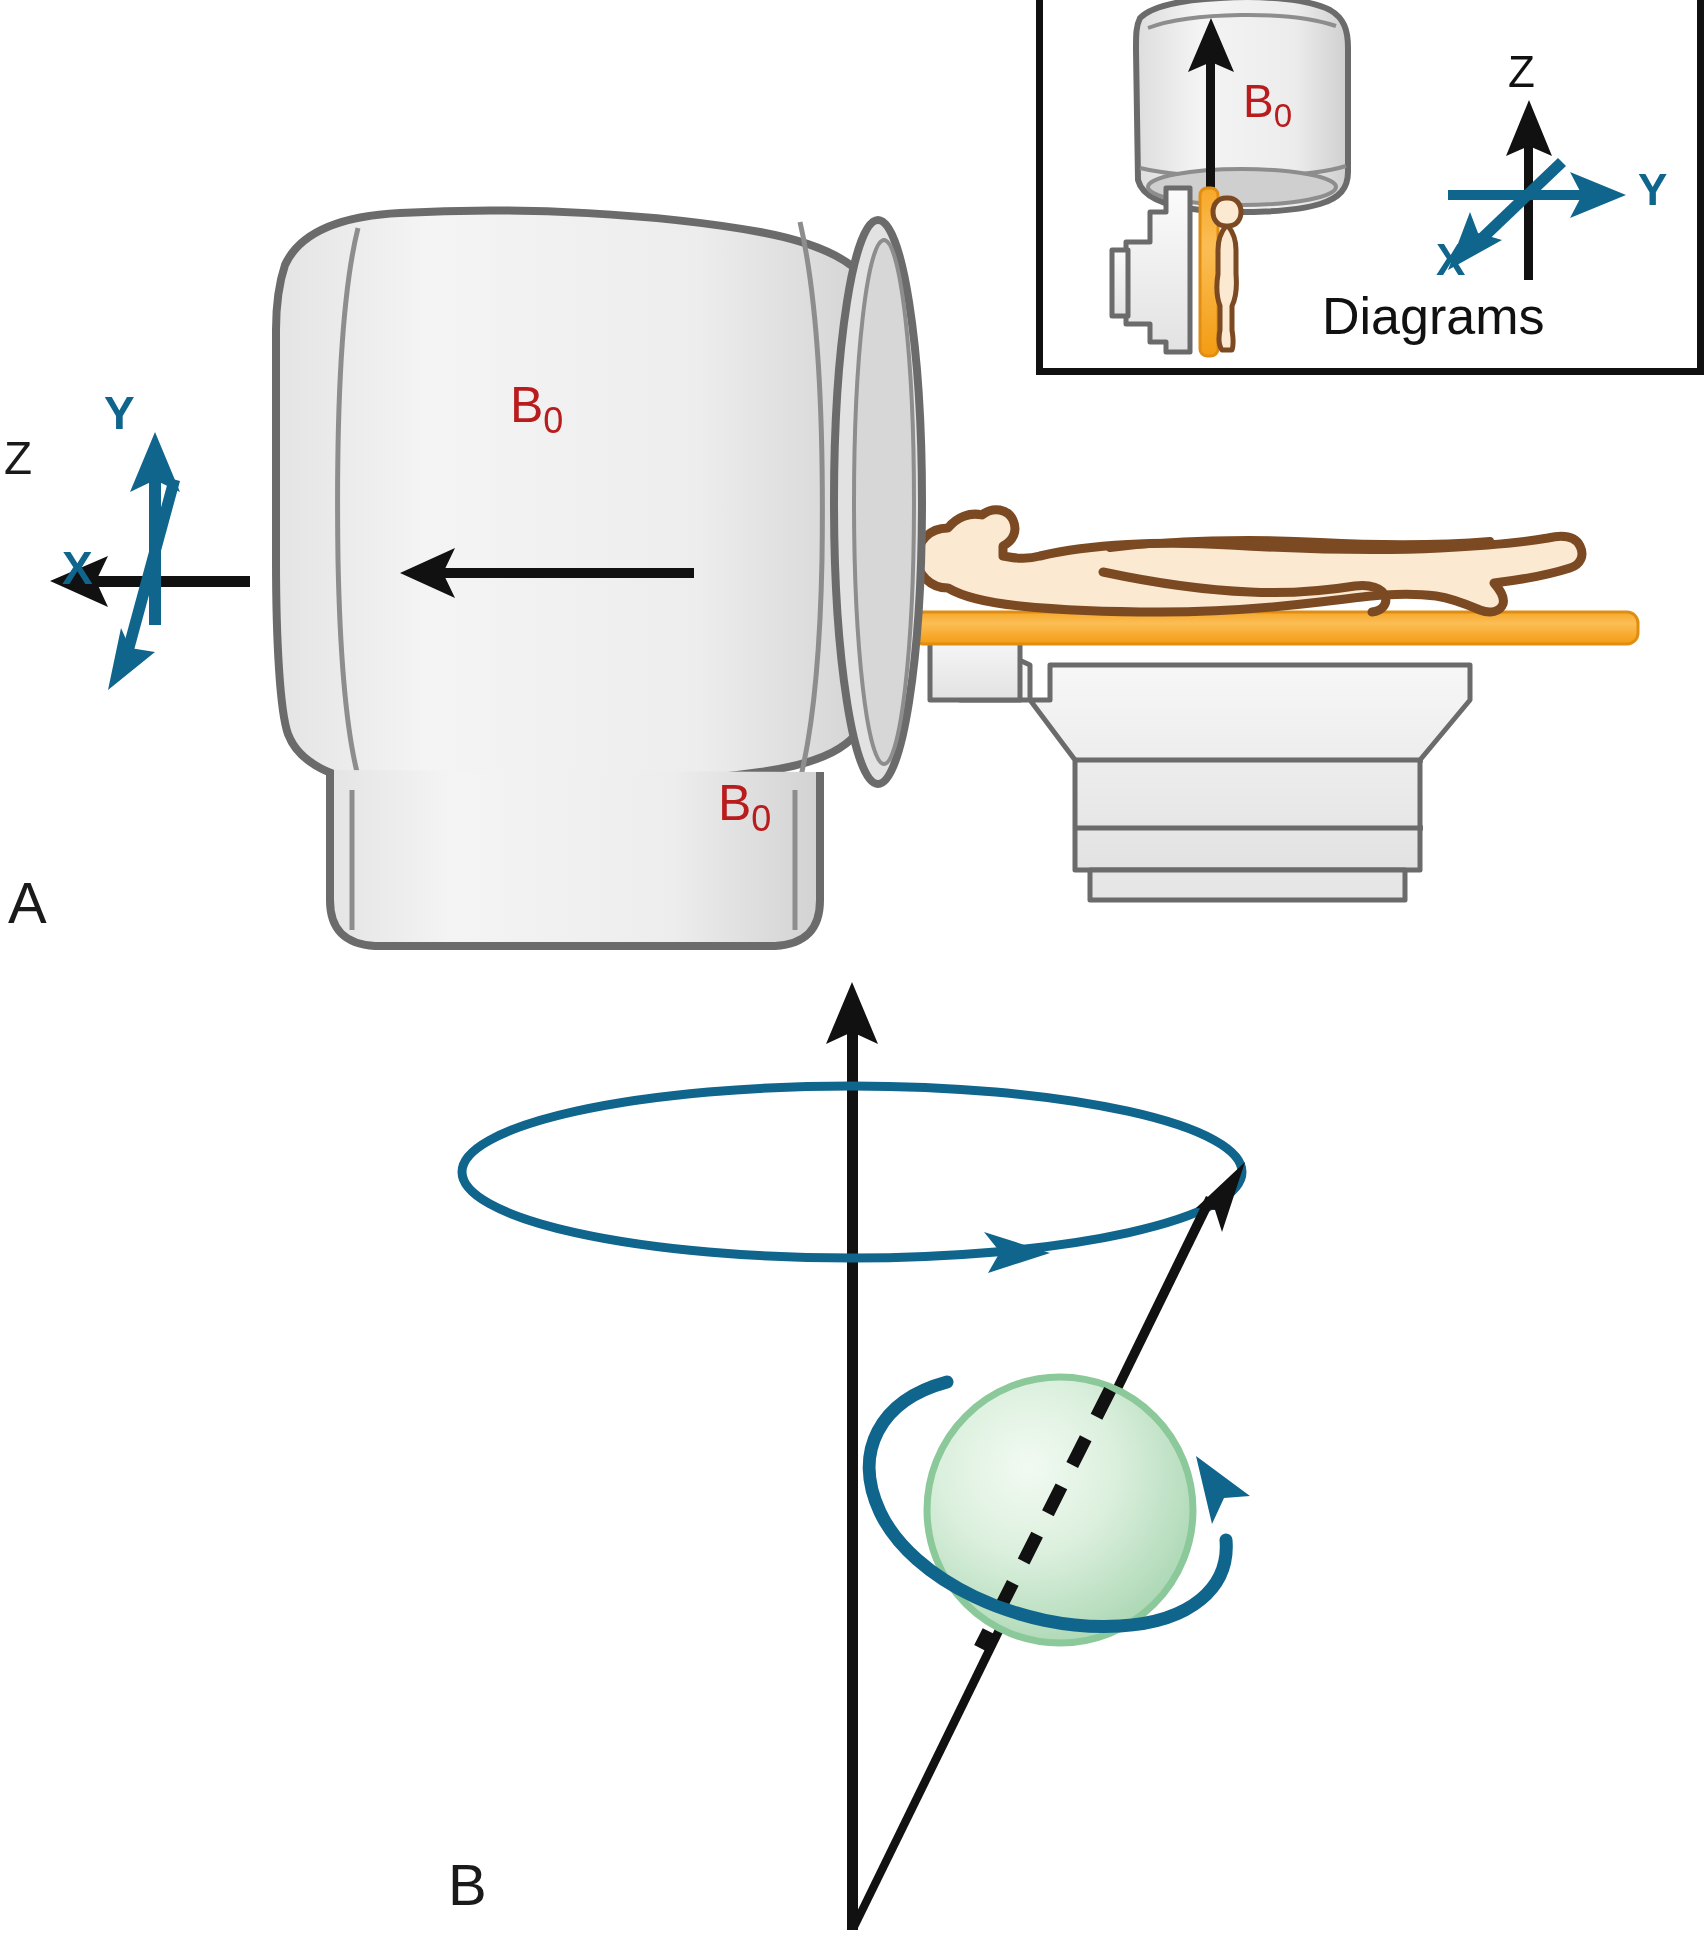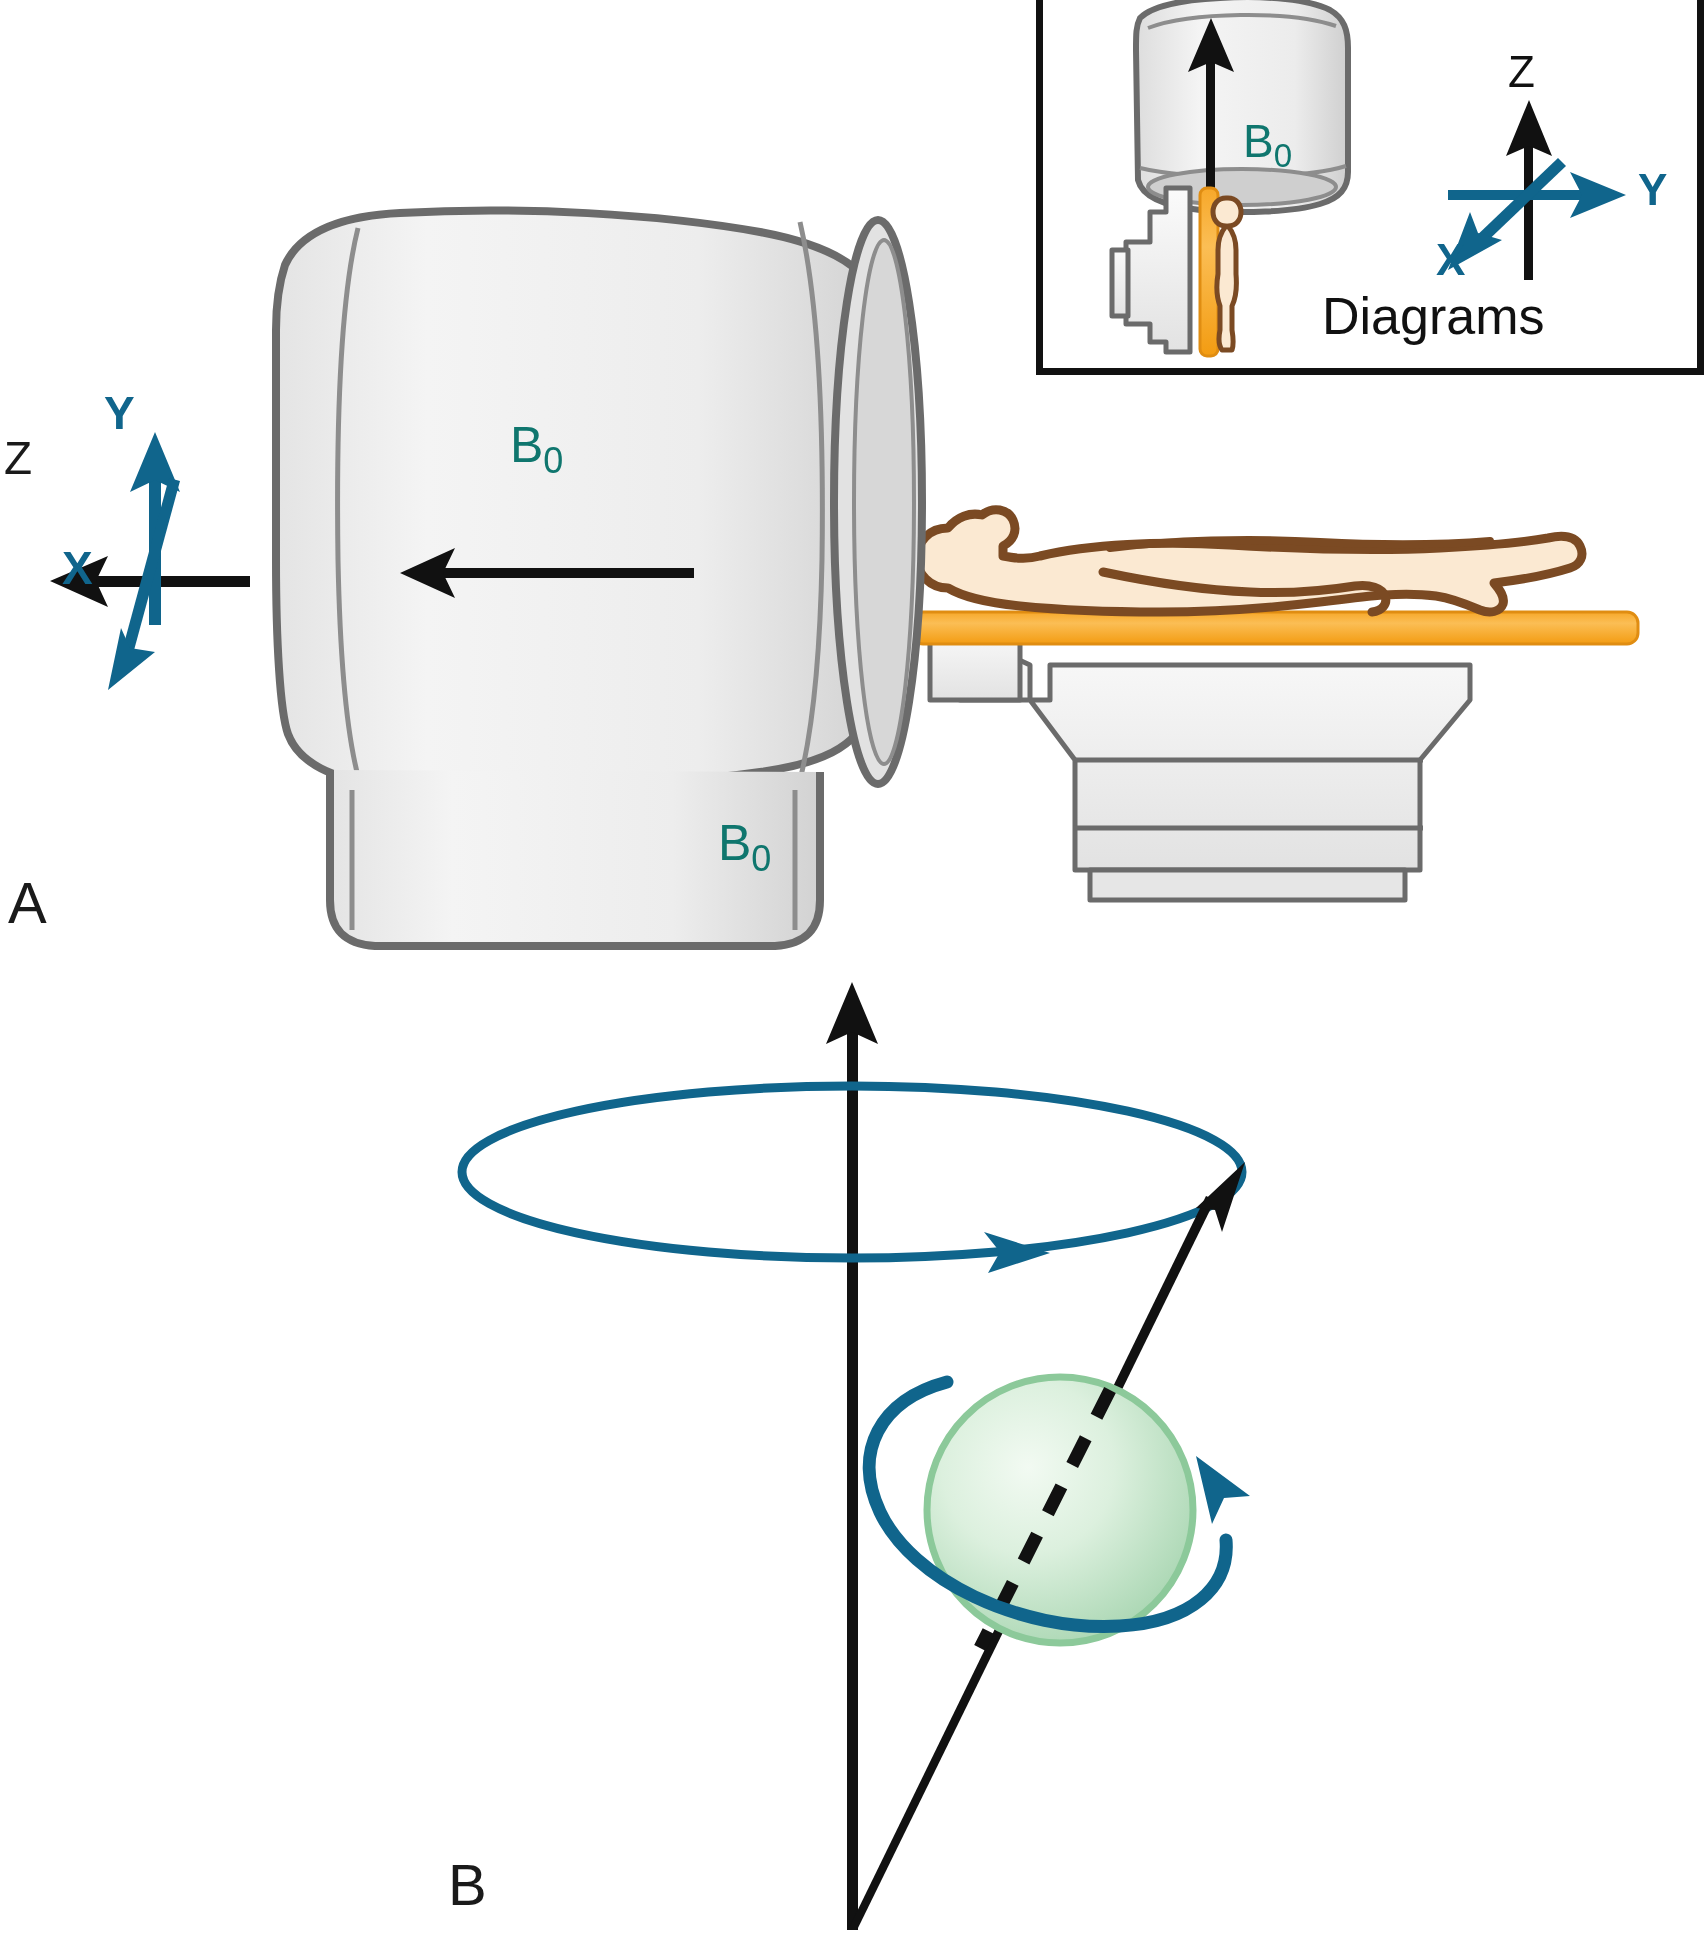--- a/index.html
+++ b/index.html
@@ -47,23 +47,22 @@
   
   #a-axis-y { left: 104px; top: 390px; font-size: 46px; }
   #a-axis-z { left: 4px;   top: 435px; font-size: 46px; font-weight: 400;}
   #a-axis-x { left: 62px;  top: 545px; font-size: 46px; }
 
   
   .b0-label {
     position: absolute;
     font-family: "Liberation Sans", sans-serif;
     font-size: 50px;
-    color: #0f766e;
+    color: #b91c1c;
     line-height: 1;
-    margin-top: 40px;
   }
   .b0-label sub { font-size: 0.72em; }
 
   #b0-main   { left: 510px;  top: 380px; }
   #b0-inset  { left: 1243px; top: 78px;  font-size: 46px; }
   #b0-panelB { left: 718px;  top: 778px; }
 
   
   #inset-box {
     position: absolute;

